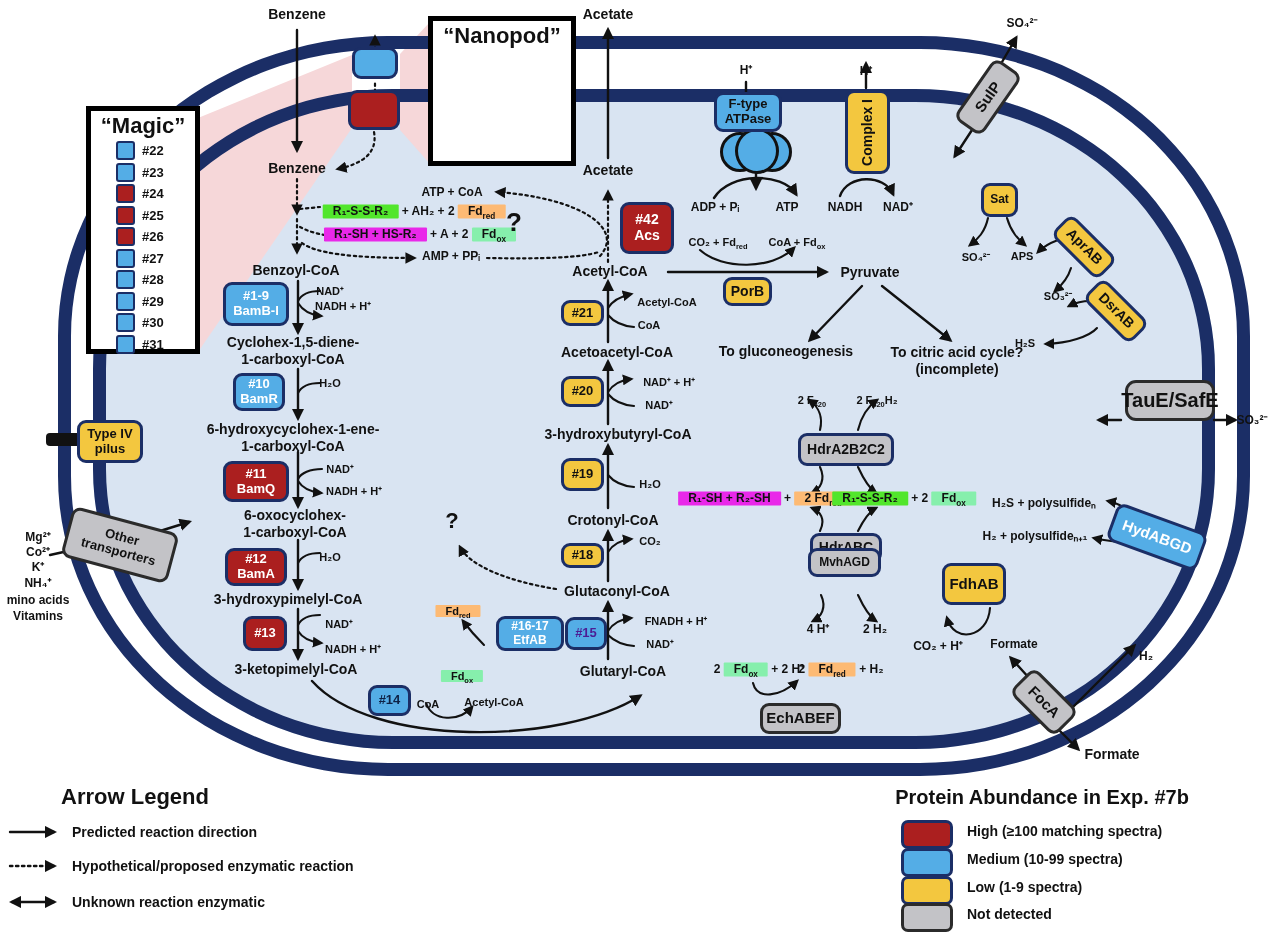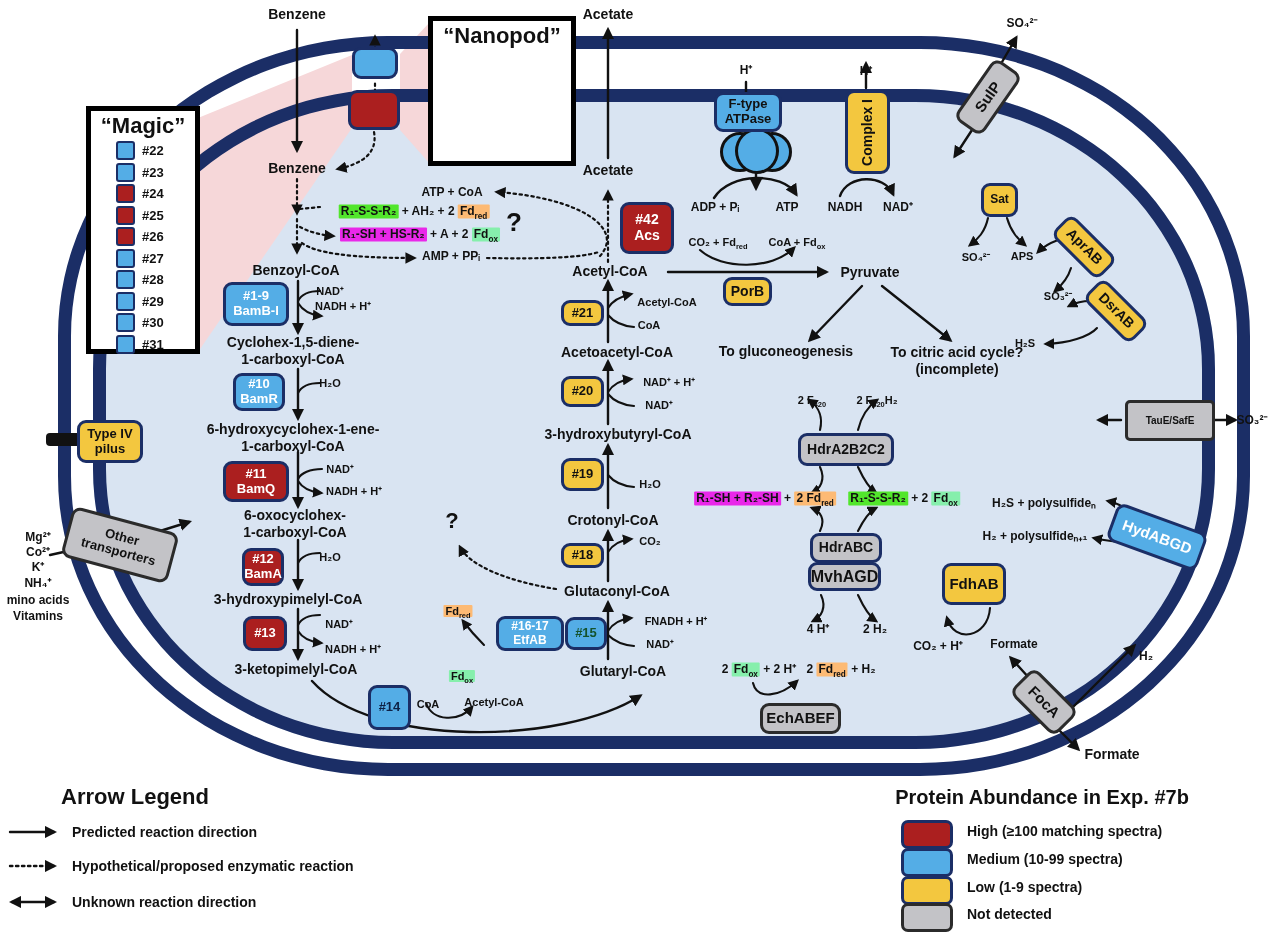--- a/index.html
+++ b/index.html
@@ -23,21 +23,21 @@
   .gray{background:#c3c3c7;border-color:#2b2b2b}
   .circ{background:#54ade6;border:3px solid #111;border-radius:50%;z-index:5}
   .bar{background:#111;border-radius:4px;z-index:5}
   .vert{writing-mode:vertical-rl;transform:rotate(180deg)}
   .frame{background:#fff;border:5px solid #000;z-index:5}
   .L{position:absolute;transform:translate(-50%,-50%);white-space:nowrap;font-size:13px;
      text-align:center;line-height:1.2;z-index:6}
   .LL{position:absolute;white-space:nowrap;font-size:14px;z-index:6}
   .s11{font-size:11px}.s12{font-size:12px}.s14{font-size:14px}.s15{font-size:15px}
   .s19{font-size:22px}.s20{font-size:20px}.s22{font-size:22px}.s26{font-size:26px}
-  i{font-style:normal;padding:0 2px;border-radius:1px}
+  i{font-style:normal;padding:0 10px;border-radius:1px}
   .hg{background:#52e62c}.hy{background:#fdba74}.hm{background:#e928e9}.ht{background:#86efac}
   sub{font-size:68%}
   .rows{position:absolute;z-index:6;display:flex;flex-direction:column}
   .mrow,.nrow{display:flex;align-items:center;gap:7px}
   .mrow{height:21.5px}.nrow{height:19.3px}
   .mrow b,.nrow b{font-size:13px}
   .sq{width:15px;height:15px;border:2.5px solid #1b2e66;border-radius:3px;flex:0 0 auto}
   .sq.high{background:#ab1f1f}.sq.medium{background:#54ade6}
   .sw{position:absolute;width:46px;height:23px;border:3px solid #1b2e66;border-radius:7px;z-index:6}
   .sw.high{background:#ab1f1f}.sw.medium{background:#54ade6}.sw.low{background:#f3c73f}
@@ -175,74 +175,74 @@
     </div>
   <div class="ebox yellow" style="left:981px;top:183px;width:37px;height:34px;font-size:12px">
       <b>Sat</b>
     </div>
   <div class="ebox yellow" style="left:1051px;top:232px;width:66px;height:30px;transform:rotate(45deg);font-size:14px">
       <b>AprAB</b>
     </div>
   <div class="ebox yellow" style="left:1083px;top:296px;width:66px;height:30px;transform:rotate(45deg);font-size:14px">
       <b>DsrAB</b>
     </div>
-  <div class="ebox gray" style="left:1125px;top:400px;width:90px;height:41px;font-size:10px;border-radius:5px">
+  <div class="ebox gray" style="left:1125px;top:380px;width:90px;height:41px;font-size:20px;border-radius:11px">
       <b>TauE/SafE</b>
     </div>
   <div class="ebox blue" style="left:1109px;top:517px;width:96px;height:40px;transform:rotate(20deg);font-size:15px;color:#fff">
       <b>HydABGD</b>
     </div>
   <div class="ebox yellow" style="left:942px;top:563px;width:64px;height:42px;font-size:15px">
       <b>FdhAB</b>
     </div>
   <div class="ebox gray" style="left:1012px;top:684px;width:64px;height:36px;transform:rotate(45deg);font-size:15px">
       <b>FocA</b>
     </div>
   <div class="ebox gray" style="left:760px;top:703px;width:81px;height:31px;font-size:15px">
       <b>EchABEF</b>
     </div>
   <div class="ebox gray" style="left:798px;top:433px;width:96px;height:33px;font-size:14px;border-color:#1b2e66">
       <b>HdrA2B2C2</b>
     </div>
   <div class="ebox gray" style="left:810px;top:533px;width:72px;height:30px;font-size:14px;border-color:#1b2e66">
       <b>HdrABC</b>
     </div>
-  <div class="ebox gray" style="left:808px;top:562px;width:73px;height:29px;font-size:16px;border-color:#1b2e66">
+  <div class="ebox gray" style="left:808px;top:548px;width:73px;height:29px;font-size:12px;border-color:#1b2e66">
       <b>MvhAGD</b>
     </div>
   <div class="bar" style="left:46px;top:433px;width:36px;height:13px"></div>
   <div class="ebox yellow" style="left:77px;top:420px;width:66px;height:43px">
       <b>Type IV<br>pilus</b>
     </div>
   <div class="ebox gray" style="left:65px;top:519px;width:110px;height:52px;transform:rotate(15deg)">
       <b>Other<br>transporters</b>
     </div>
 
   <div class="ebox blue" style="left:223px;top:282px;width:66px;height:44px;color:#fff">
       <b>#1-9<br>BamB-I</b>
     </div>
   <div class="ebox blue" style="left:233px;top:373px;width:52px;height:38px;color:#fff">
       <b>#10<br>BamR</b>
     </div>
   <div class="ebox red" style="left:223px;top:461px;width:66px;height:41px">
       <b>#11<br>BamQ</b>
     </div>
-  <div class="ebox red" style="left:242px;top:548px;width:42px;height:38px">
+  <div class="ebox red" style="left:225px;top:548px;width:62px;height:38px">
       <b>#12<br>BamA</b>
     </div>
   <div class="ebox red" style="left:243px;top:616px;width:44px;height:35px">
       <b>#13</b>
     </div>
-  <div class="ebox blue" style="left:368px;top:685px;width:43px;height:45px;color:#0e2246">
+  <div class="ebox blue" style="left:368px;top:685px;width:43px;height:31px;color:#0e2246">
       <b>#14</b>
     </div>
   <div class="ebox blue" style="left:496px;top:616px;width:68px;height:35px;color:#fff;font-size:12px">
       <b>#16-17<br>EtfAB</b>
     </div>
-  <div class="ebox blue" style="left:565px;top:617px;width:42px;height:33px;color:#14532d">
+  <div class="ebox blue" style="left:565px;top:617px;width:42px;height:33px;color:#4c1d95">
       <b>#15</b>
     </div>
   <div class="ebox yellow" style="left:561px;top:543px;width:43px;height:25px">
       <b>#18</b>
     </div>
   <div class="ebox yellow" style="left:561px;top:458px;width:43px;height:33px">
       <b>#19</b>
     </div>
   <div class="ebox yellow" style="left:561px;top:376px;width:43px;height:31px">
       <b>#20</b>
@@ -385,21 +385,21 @@
   <b class="L s12" style="left:759px;top:671px">2 <i class="ht">Fd<sub>ox</sub></i> + 2 H⁺</b>
   <b class="L s12" style="left:841px;top:671px">2 <i class="hy">Fd<sub>red</sub></i> + H₂</b>
   <b class="L s12" style="left:938px;top:646px">CO₂ + H⁺</b>
   <b class="L s12" style="left:1014px;top:644px">Formate</b>
   <b class="L s12" style="left:1044px;top:503px">H₂S + polysulfideₙ</b>
   <b class="L s12" style="left:1035px;top:536px">H₂ + polysulfideₙ₊₁</b>
 
   <b class="L s19" style="left:135px;top:797px">Arrow Legend</b>
   <b class="LL" style="left:72px;top:824px">Predicted reaction direction</b>
   <b class="LL" style="left:72px;top:858px">Hypothetical/proposed enzymatic reaction</b>
-  <b class="LL" style="left:72px;top:894px">Unknown reaction direction</b>
+  <b class="LL" style="left:72px;top:894px">Unknown reaction enzymatic</b>
 
   <b class="L s20" style="left:1042px;top:797px">Protein Abundance in Exp. #7b</b>
   <div style="position:absolute;left:901px;top:820px" class="sw high"></div>
   <b class="LL" style="left:967px;top:823px">High (≥100 matching spectra)</b>
   <div style="position:absolute;left:901px;top:848px" class="sw medium"></div>
   <b class="LL" style="left:967px;top:851px">Medium (10-99 spectra)</b>
   <div style="position:absolute;left:901px;top:876px" class="sw low"></div>
   <b class="LL" style="left:967px;top:879px">Low (1-9 spectra)</b>
   <div style="position:absolute;left:901px;top:903px" class="sw nd"></div>
   <b class="LL" style="left:967px;top:906px">Not detected</b>

